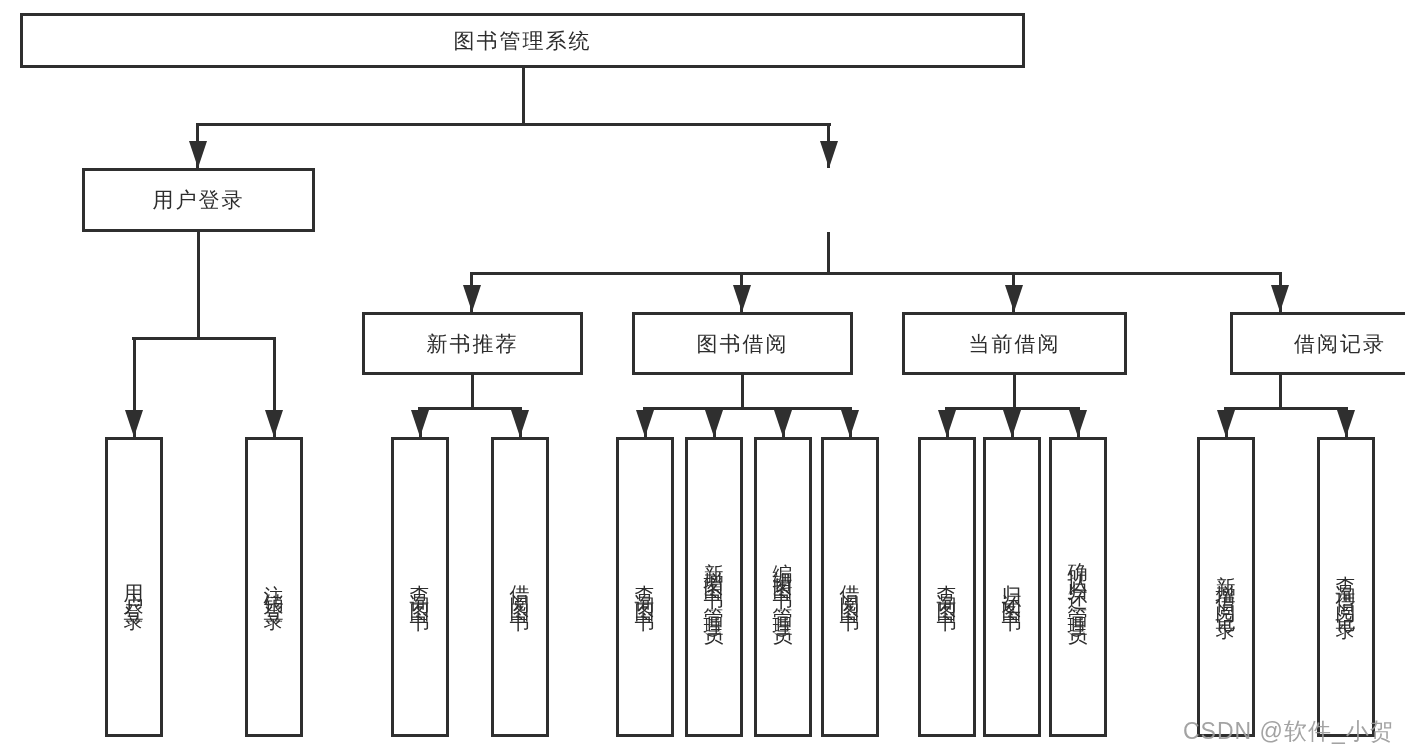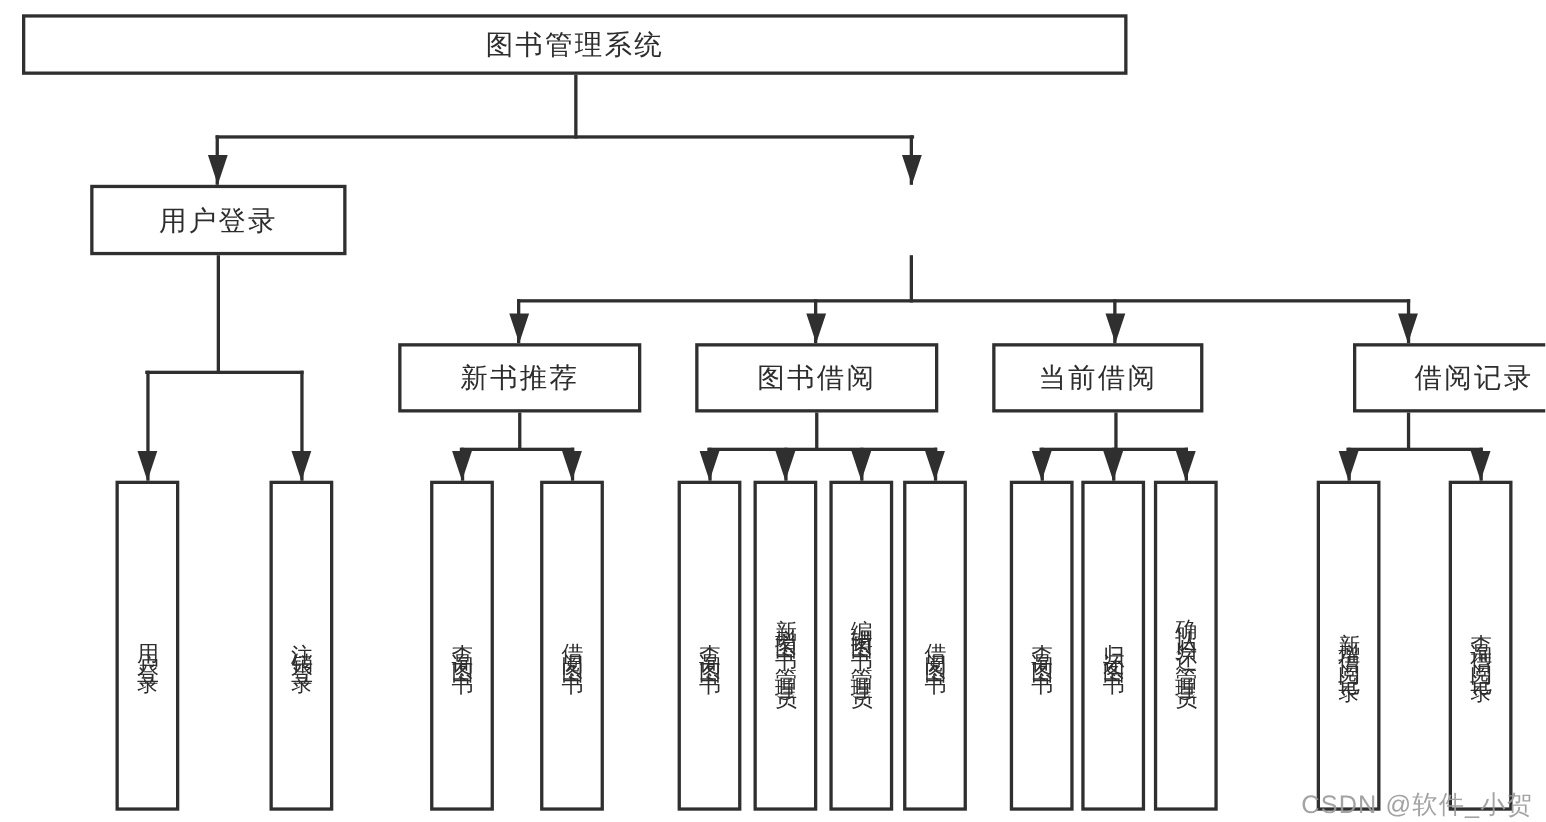--- a/index.html
+++ b/index.html
@@ -13,21 +13,21 @@
     position:relative;width:1405px;height:747px;overflow:hidden;
     background:var(--background);
     font-family:"Liberation Sans","DejaVu Sans",sans-serif;
     color:var(--text);
   }
   .box{
     position:absolute;box-sizing:border-box;background:#fff;
     border:3px solid var(--line);
     display:flex;align-items:center;justify-content:center;
   }
-  .box.h{font-size:25px;letter-spacing:2px;}
+  .box.h{font-size:21px;letter-spacing:2px;}
   .box.v{width:58px;height:300px;}
   .box.v .lbl{
     writing-mode:vertical-rl;text-orientation:upright;
     font-size:20px;letter-spacing:9px;line-height:1;
   }
   .vl{position:absolute;width:3px;background:var(--line);}
   .hl{position:absolute;height:3px;background:var(--line);}
   .ar{
     position:absolute;width:0;height:0;
     border-left:9px solid transparent;border-right:9px solid transparent;
@@ -50,21 +50,21 @@
   <div class="box h" style="left:82px;top:168px;width:233px;height:64px">
     <span class="lbl">用户登录</span>
   </div>
 
   <div class="box h" style="left:632px;top:312px;width:221px;height:63px">
     <span class="lbl">图书借阅</span>
   </div>
   <div class="box h" style="left:362px;top:312px;width:221px;height:63px">
     <span class="lbl">新书推荐</span>
   </div>
-  <div class="box h" style="left:902px;top:312px;width:192px;height:63px">
+  <div class="box h" style="left:902px;top:312px;width:225px;height:63px">
     <span class="lbl">当前借阅</span>
   </div>
   <div class="box h" style="left:1230px;top:312px;width:220px;height:63px">
     <span class="lbl">借阅记录</span>
   </div>
 
   <div class="box v" style="left:105px;top:437px">
     <span class="lbl">用户登录</span>
   </div>
   <div class="box v" style="left:245px;top:437px">

